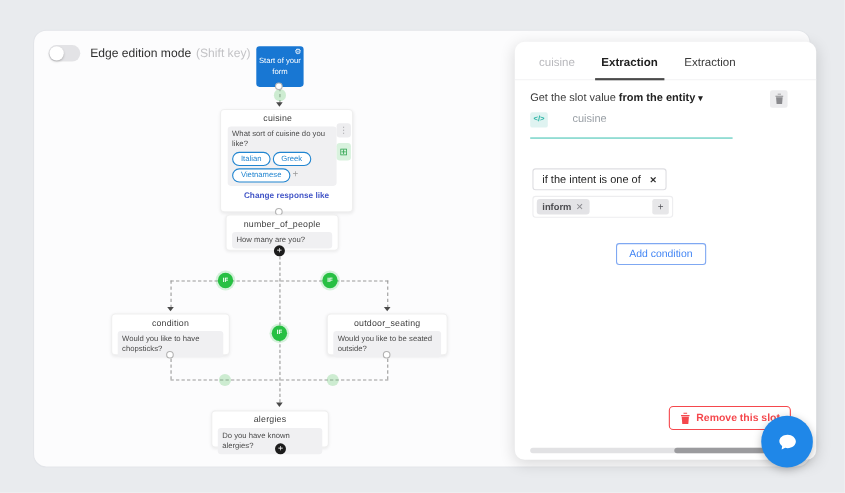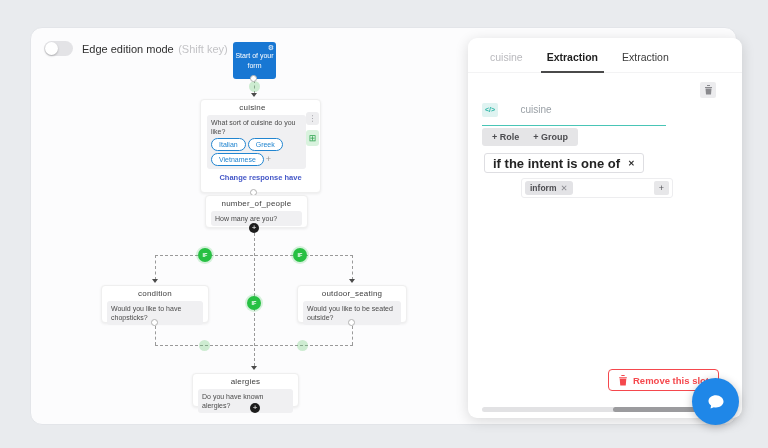--- a/index.html
+++ b/index.html
@@ -70,23 +70,23 @@
   .p-row1 b { color:#222; }
   .caret { font-size:8px; color:#222; }
   .trash-btn { position:absolute; right:26px; top:44px; width:16px; height:16px; background:#ececee; border-radius:2px; display:flex; align-items:center; justify-content:center; color:#8a8a8e; cursor:pointer; }
   .entity-row { position:absolute; left:14px; top:62px; width:184px; }
   .code-ico { display:inline-flex; align-items:center; justify-content:center; width:16px; height:14px; background:#dff3f1; border-radius:2px; color:#27b3a3; font-size:7px; font-weight:bold; vertical-align:middle; }
   .entity-val { font-size:10px; color:#9aa0a6; margin-left:18px; vertical-align:middle; }
   .entity-underline { margin-top:7px; height:1px; background:#49c5b6; width:184px; }
   .rg-bar { position:absolute; left:14px; top:90px; height:18px; background:#e5e5e7; border-radius:3px; display:flex; align-items:center; padding:0 10px; gap:14px; }
   .rg-btn { font-size:9px; color:#4c4c50; font-weight:bold; cursor:pointer; }
   .cond-box { position:absolute; left:16px; top:115px; height:20px; background:#fff; border:1px solid #dedee2; border-radius:3px; display:flex; align-items:center; padding:0 8px; gap:8px; }
-  .cond-label { font-size:13px; color:#232323; font-weight:bold; }
+  .cond-label { font-size:10px; color:#232323; font-weight:normal; }
   .cond-x { font-size:8px; color:#2b2b2b; font-weight:bold; cursor:pointer; }
-  .intent-box { position:absolute; left:16px; top:140px; width:152px; height:20px; border:1px solid #ededef; border-radius:3px; display:flex; align-items:center; padding:2px 3px;margin-left:37px; }
+  .intent-box { position:absolute; left:16px; top:140px; width:128px; height:20px; border:1px solid #ededef; border-radius:3px; display:flex; align-items:center; padding:2px 3px; }
   .intent-tag { background:#e3e3e6; border-radius:3px; font-size:8.5px; color:#4c4c50; font-weight:bold; padding:2px 5px; display:flex; align-items:center; gap:4px; }
   .intent-tag .tag-x { color:#8b8b90; font-weight:normal; cursor:pointer; }
   .intent-add { margin-left:auto; width:15px; height:14px; background:#e7e7e9; border-radius:2px; color:#55555a; font-size:9px; display:flex; align-items:center; justify-content:center; cursor:pointer; }
   .add-cond-btn { position:absolute; left:92px; top:183px; height:20px; padding:0 11px; background:#fff; border:1px solid #7fa8f2; border-radius:3px; color:#4285f4; font-size:9.5px; display:flex; align-items:center; cursor:pointer; }
   .remove-btn { position:absolute; left:140px; top:331px; height:22px; padding:0 9px; background:#fff; border:1px solid #f5484d; border-radius:4px; color:#f5484d; font-size:9.5px; font-weight:bold; display:flex; align-items:center; gap:5px; cursor:pointer; }
   .scroll-track { position:absolute; left:14px; top:369px; width:220px; height:5px; background:#e2e2e4; border-radius:3px; }
   .scroll-thumb { position:absolute; left:131px; top:0; width:90px; height:5px; background:#9b9b9e; border-radius:3px; cursor:pointer; }
 
   .chat-fab { position:absolute; left:692px; top:378px; width:47px; height:47px; background:#1f87e8; border-radius:50%; display:flex; align-items:center; justify-content:center; box-shadow:0 2px 8px rgba(0,0,0,.25); cursor:pointer; z-index:20; }
 </style>
@@ -134,21 +134,21 @@
   <div class="node-title" style="padding-right:16px;">cuisine</div>
   <div class="node-box" style="width:99px; margin-left:6px;">
     <div>What sort of cuisine do you like?</div>
     <div>
       <span class="pill">Italian</span><span class="pill">Greek</span>
     </div>
     <div>
       <span class="pill">Vietnamese</span><span class="add-opt">+</span>
     </div>
   </div>
-  <span class="node-link">Change response have</span>
+  <span class="node-link">Change response like</span>
 </div>
 <div class="side-btn side-ellipsis">
     <span>⋮</span>
   </div>
 <div class="side-btn side-green">
     <span>⊞</span>
   </div>
 <div class="ring" style="left:250px; top:189px;"></div>
 
 <div class="node" style="left:205px; top:195px; width:103px; height:33px;">
@@ -175,50 +175,51 @@
 </div>
 <div class="plus-node" style="left:250px; top:403px;">+</div>
 
 <div class="panel">
   <div class="tabs">
     <span class="tab tab-slotname">cuisine</span>
     <span class="tab tab-active">Extraction</span>
     <span class="tab tab-normal">Extraction</span>
   </div>
 
+  <div class="p-row1">
+    <span>Get the slot value</span>
+    <b><span>from the entity</span> <span class="caret">▾</span></b>
+  </div>
   <div class="trash-btn">
     <svg width="9" height="10" viewBox="0 0 9 10">
         <path fill="currentColor" d="M1 2h7v1H1zM3 0h3v1H3zM1.5 3.5h6l-.5 6h-5z"></path>
       </svg>
   </div>
 
   <div class="entity-row">
     <span class="code-ico">&lt;/&gt;</span>
     <span class="entity-val">cuisine</span>
     <div class="entity-underline"></div>
   </div>
 
-  <div class="rg-bar">
-    <span class="rg-btn">+ Role</span>
-    <span class="rg-btn">+ Group</span>
-  </div>
 
   <div class="cond-box">
     <span class="cond-label">if the intent is one of</span>
     <span class="cond-x">✕</span>
   </div>
 
   <div class="intent-box">
     <span class="intent-tag">
       <span>inform</span>
       <span class="tag-x">✕</span>
     </span>
     <span class="intent-add">+</span>
   </div>
 
+  <div class="add-cond-btn">Add condition</div>
 
   <div class="remove-btn">
     <svg width="10" height="11" viewBox="0 0 9 10">
         <path fill="currentColor" d="M1 2h7v1H1zM3 0h3v1H3zM1.5 3.5h6l-.5 6h-5z"></path>
       </svg>
     <span>Remove this slot</span>
   </div>
 
   <div class="scroll-track">
     <div class="scroll-thumb"></div>

